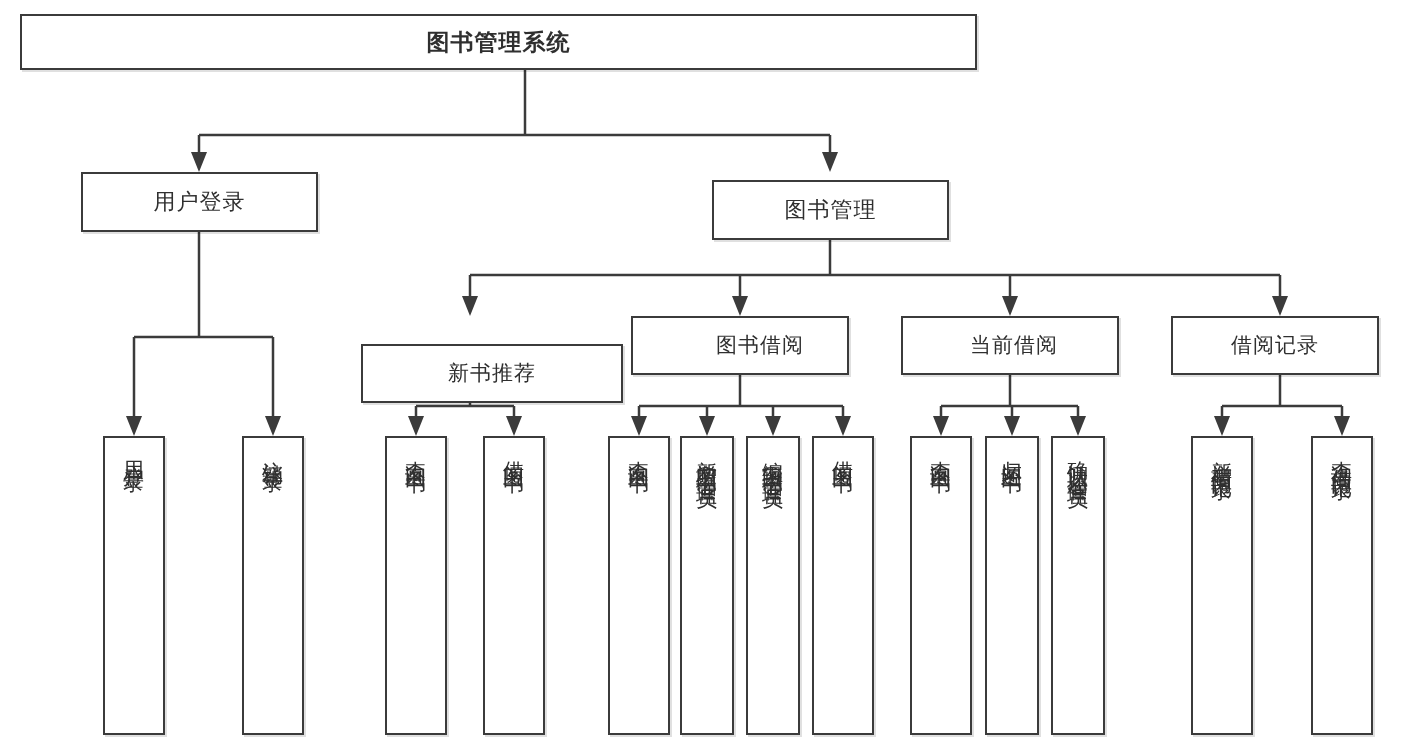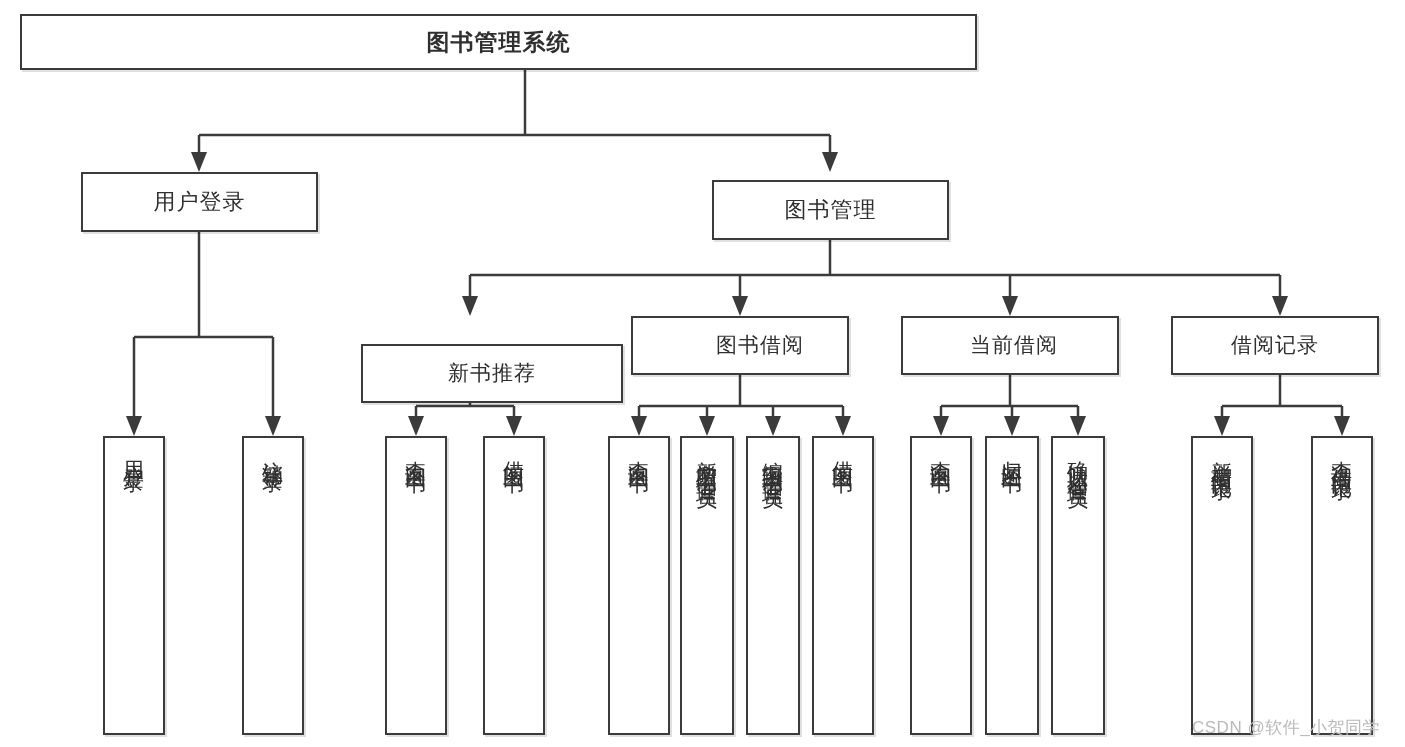--- a/index.html
+++ b/index.html
@@ -180,14 +180,13 @@
       <div class="node level-3 leaf" style="left: 1051px; top: 436px; width: 54px; height: 299px;">
         <span class="label">确认归还（管理员）</span>
       </div>
       <div class="node level-3 leaf" style="left: 1191px; top: 436px; width: 62px; height: 299px;">
         <span class="label">新增借阅记录</span>
       </div>
       <div class="node level-3 leaf" style="left: 1311px; top: 436px; width: 62px; height: 299px;">
         <span class="label">查询借阅记录</span>
       </div>
     </div>
-  <div class="watermark" style="left: 1192px; top: 716px; color: rgb(185, 185, 185);">CSDN @软件_小贺同学</div>
 </div>
 
 </body></html>

